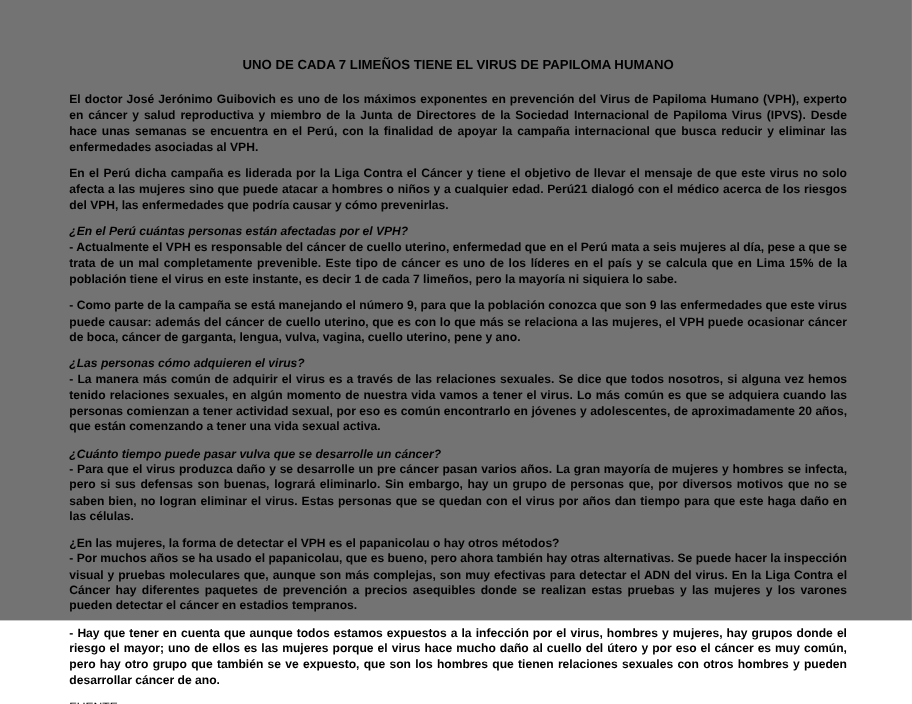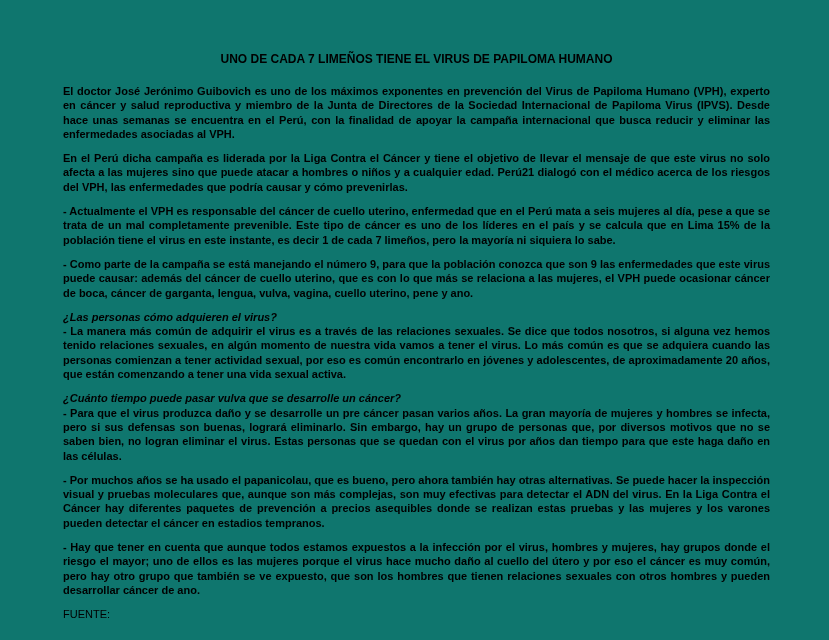--- a/index.html
+++ b/index.html
@@ -6,22 +6,22 @@
   html, body { background: #ffffff; }
   body {
     width: 829px;
     height: 640px;
     overflow: hidden;
     font-family: "Liberation Sans", sans-serif;
     color: #000000;
   }
   .page {
     width: 829px;
-    height: 640px;
-    background: #0f766e;
+    height: 564px;
+    background: #737373;
     padding: 52px 59px 0 63px;
   }
   .title {
     font-size: 12px;
     line-height: 15px;
     font-weight: bold;
     text-align: center;
     margin-bottom: 17px;
   }
   .para {
@@ -49,38 +49,40 @@
 <body>
 
 <div class="page">
 
   <h1 class="title">UNO DE CADA 7 LIMEÑOS TIENE EL VIRUS DE PAPILOMA HUMANO</h1>
 
   <p class="para block">El doctor José Jerónimo Guibovich es uno de los máximos exponentes en prevención del Virus de Papiloma Humano (VPH), experto en cáncer y salud reproductiva y miembro de la Junta de Directores de la Sociedad Internacional de Papiloma Virus (IPVS). Desde hace unas semanas se encuentra en el Perú, con la finalidad de apoyar la campaña internacional que busca reducir y eliminar las enfermedades asociadas al VPH.</p>
   <p class="para block">En el Perú dicha campaña es liderada por la Liga Contra el Cáncer y tiene el objetivo de llevar el mensaje de que este virus no solo afecta a las mujeres sino que puede atacar a hombres o niños y a cualquier edad. Perú21 dialogó con el médico acerca de los riesgos del VPH, las enfermedades que podría causar y cómo prevenirlas.</p>
 
   <section class="block">
+    <h2 class="q">¿En el Perú cuántas personas están afectadas por el VPH?</h2>
     <p class="para">- Actualmente el VPH es responsable del cáncer de cuello uterino, enfermedad que en el Perú mata a seis mujeres al día, pese a que se trata de un mal completamente prevenible. Este tipo de cáncer es uno de los líderes en el país y se calcula que en Lima 15% de la población tiene el virus en este instante, es decir 1 de cada 7 limeños, pero la mayoría ni siquiera lo sabe.</p>
   </section>
 
   <section class="block">
     <p class="para">- Como parte de la campaña se está manejando el número 9, para que la población conozca que son 9 las enfermedades que este virus puede causar: además del cáncer de cuello uterino, que es con lo que más se relaciona a las mujeres, el VPH puede ocasionar cáncer de boca, cáncer de garganta, lengua, vulva, vagina, cuello uterino, pene y ano.</p>
   </section>
 
   <section class="block">
     <h2 class="q">¿Las personas cómo adquieren el virus?</h2>
     <p class="para">- La manera más común de adquirir el virus es a través de las relaciones sexuales. Se dice que todos nosotros, si alguna vez hemos tenido relaciones sexuales, en algún momento de nuestra vida vamos a tener el virus. Lo más común es que se adquiera cuando las personas comienzan a tener actividad sexual, por eso es común encontrarlo en jóvenes y adolescentes, de aproximadamente 20 años, que están comenzando a tener una vida sexual activa.</p>
   </section>
 
   <section class="block">
     <h2 class="q">¿Cuánto tiempo puede pasar vulva que se desarrolle un cáncer?</h2>
     <p class="para">- Para que el virus produzca daño y se desarrolle un pre cáncer pasan varios años. La gran mayoría de mujeres y hombres se infecta, pero si sus defensas son buenas, logrará eliminarlo. Sin embargo, hay un grupo de personas que, por diversos motivos que no se saben bien, no logran eliminar el virus. Estas personas que se quedan con el virus por años dan tiempo para que este haga daño en las células.</p>
   </section>
 
   <section class="block">
+    <h2 class="q upright">¿En las mujeres, la forma de detectar el VPH es el papanicolau o hay otros métodos?</h2>
     <p class="para">- Por muchos años se ha usado el papanicolau, que es bueno, pero ahora también hay otras alternativas. Se puede hacer la inspección visual y pruebas moleculares que, aunque son más complejas, son muy efectivas para detectar el ADN del virus. En la Liga Contra el Cáncer hay diferentes paquetes de prevención a precios asequibles donde se realizan estas pruebas y las mujeres y los varones pueden detectar el cáncer en estadios tempranos.</p>
   </section>
 
   <section class="block">
     <p class="para">- Hay que tener en cuenta que aunque todos estamos expuestos a la infección por el virus, hombres y mujeres, hay grupos donde el riesgo el mayor; uno de ellos es las mujeres porque el virus hace mucho daño al cuello del útero y por eso el cáncer es muy común, pero hay otro grupo que también se ve expuesto, que son los hombres que tienen relaciones sexuales con otros hombres y pueden desarrollar cáncer de ano.</p>
   </section>
 
   <div class="source-block">
     <div class="source-label">FUENTE:</div>
 

